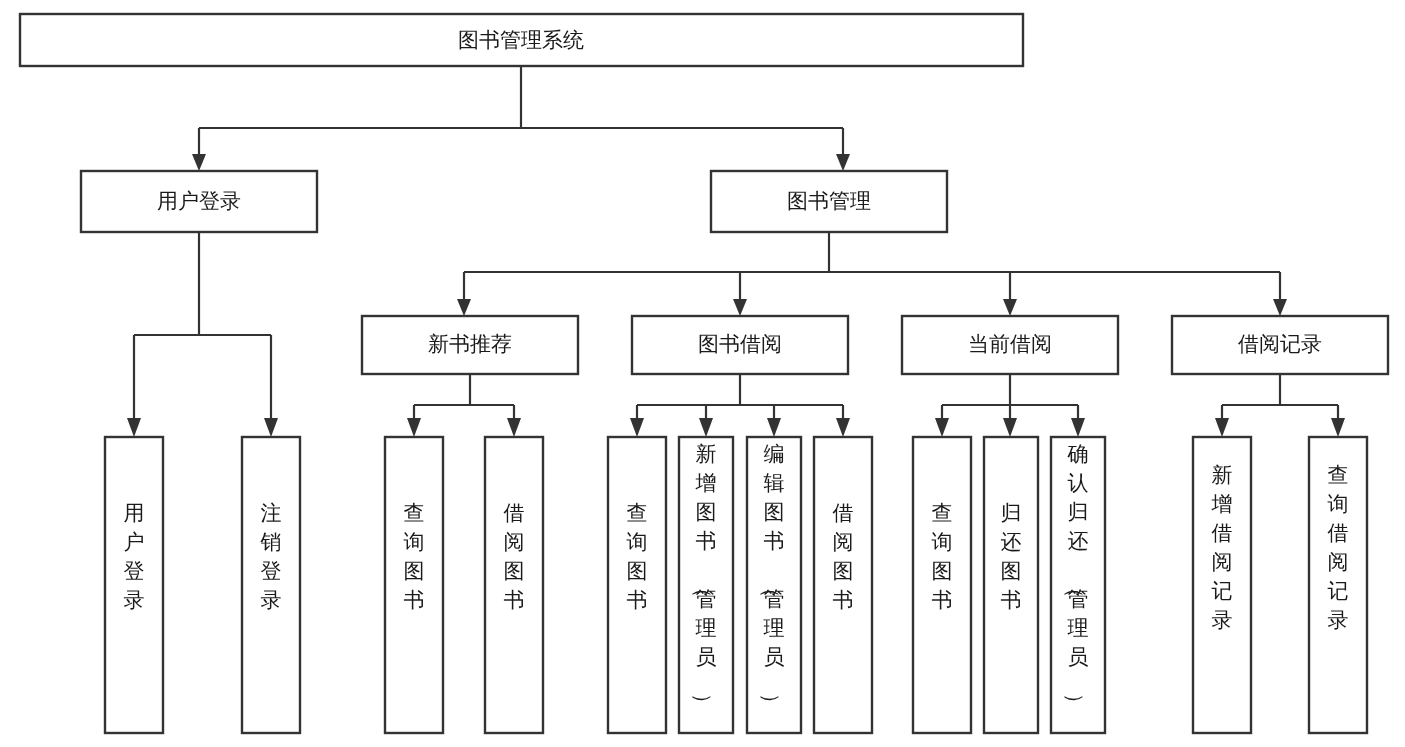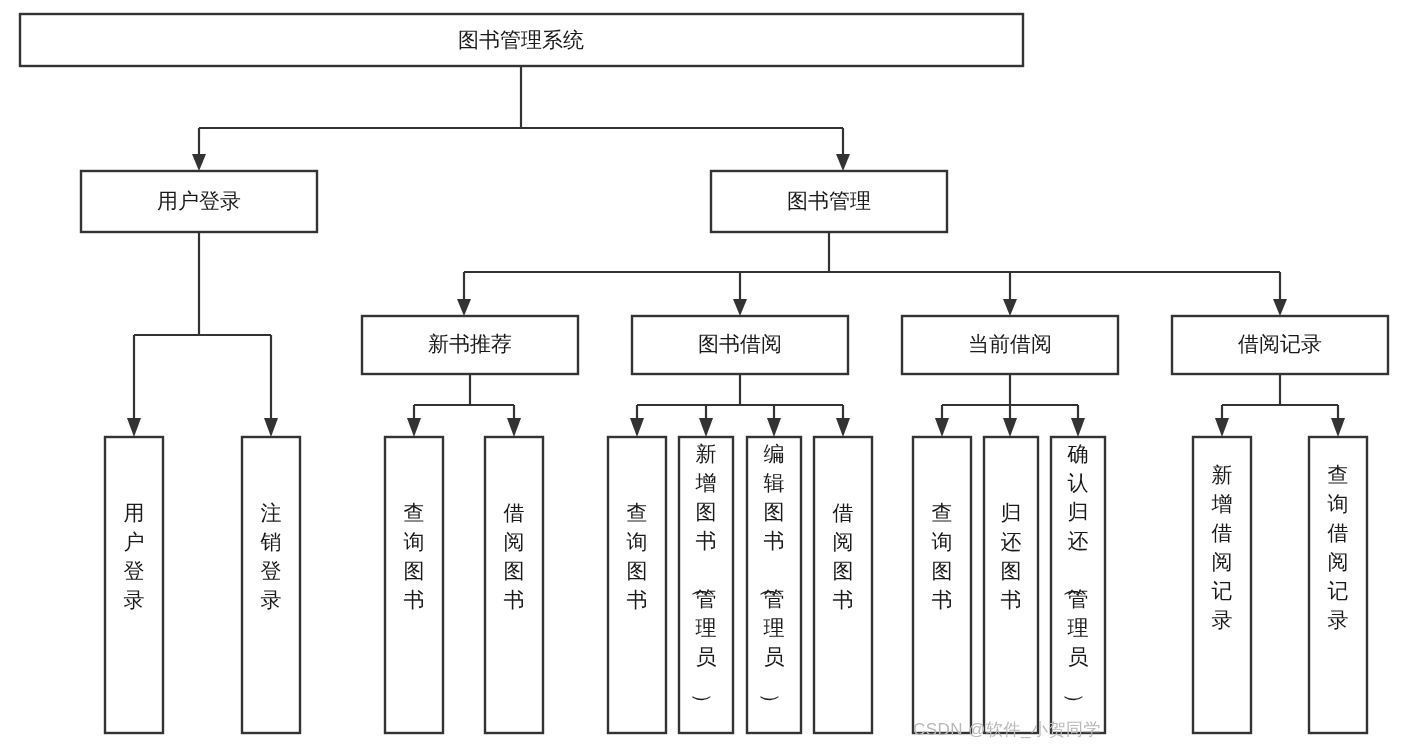--- a/index.html
+++ b/index.html
@@ -188,14 +188,13 @@
         <rect class="node-rect" x="1193" y="437" width="58" height="296"></rect>
         <text class="leaf-label" x="1222" y="482"><tspan x="1222" y="482">新</tspan><tspan x="1222" y="511">增</tspan><tspan x="1222" y="540">借</tspan><tspan x="1222" y="569">阅</tspan><tspan x="1222" y="598">记</tspan><tspan x="1222" y="627">录</tspan></text>
       </g>
       <g>
         <rect class="node-rect" x="1309" y="437" width="58" height="296"></rect>
         <text class="leaf-label" x="1338" y="482"><tspan x="1338" y="482">查</tspan><tspan x="1338" y="511">询</tspan><tspan x="1338" y="540">借</tspan><tspan x="1338" y="569">阅</tspan><tspan x="1338" y="598">记</tspan><tspan x="1338" y="627">录</tspan></text>
       </g>
     </g>
   </svg>
 
-  <div class="watermark">CSDN @软件_小贺同学</div>
 </div>
 
 </body></html>

